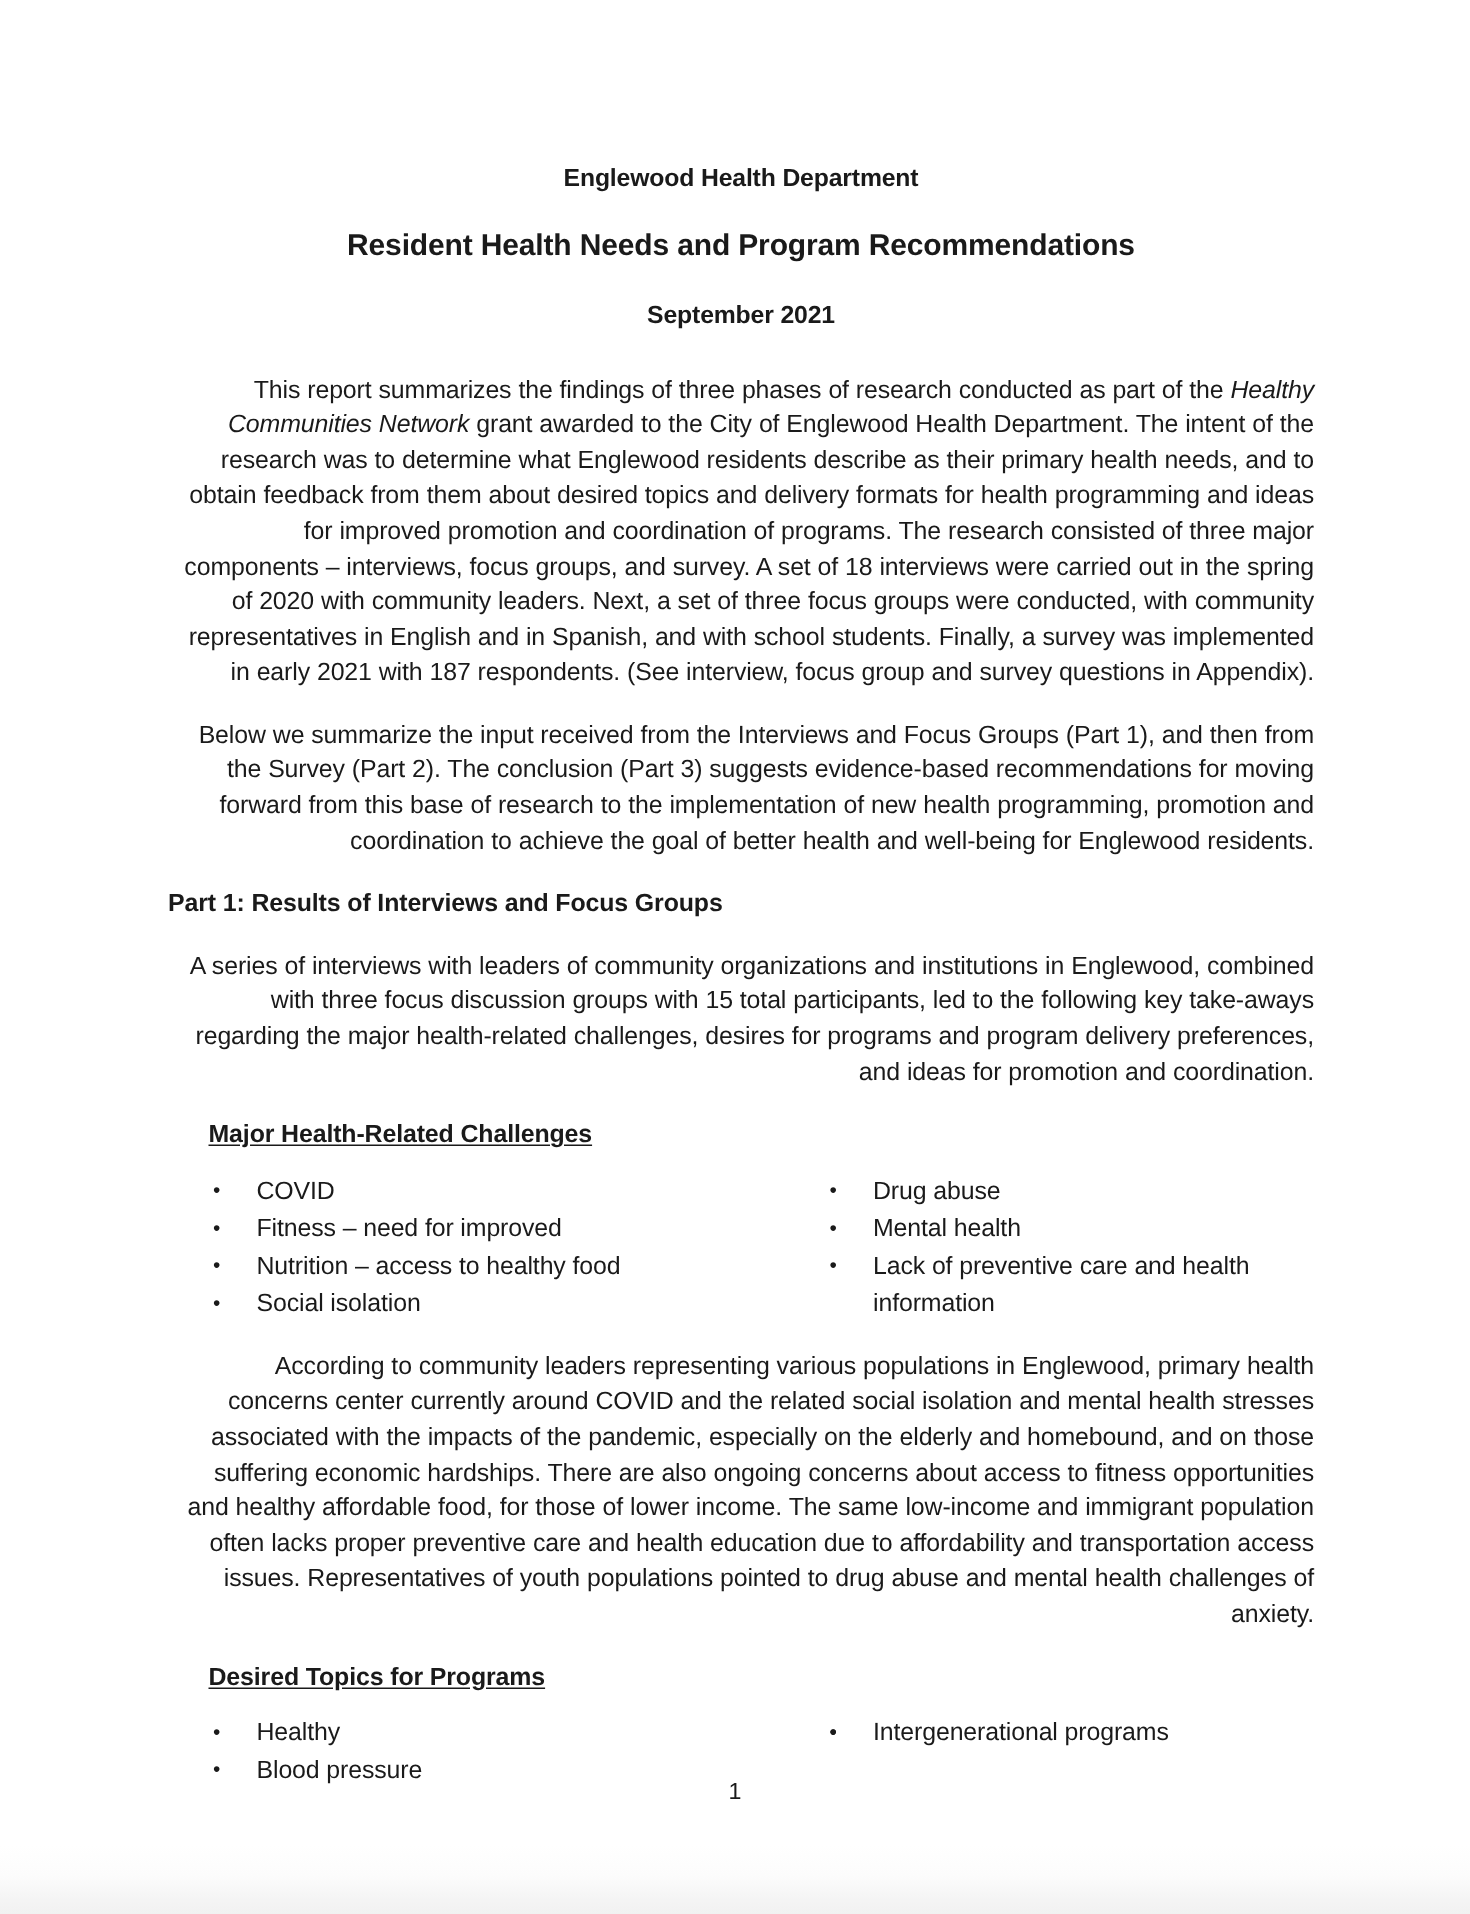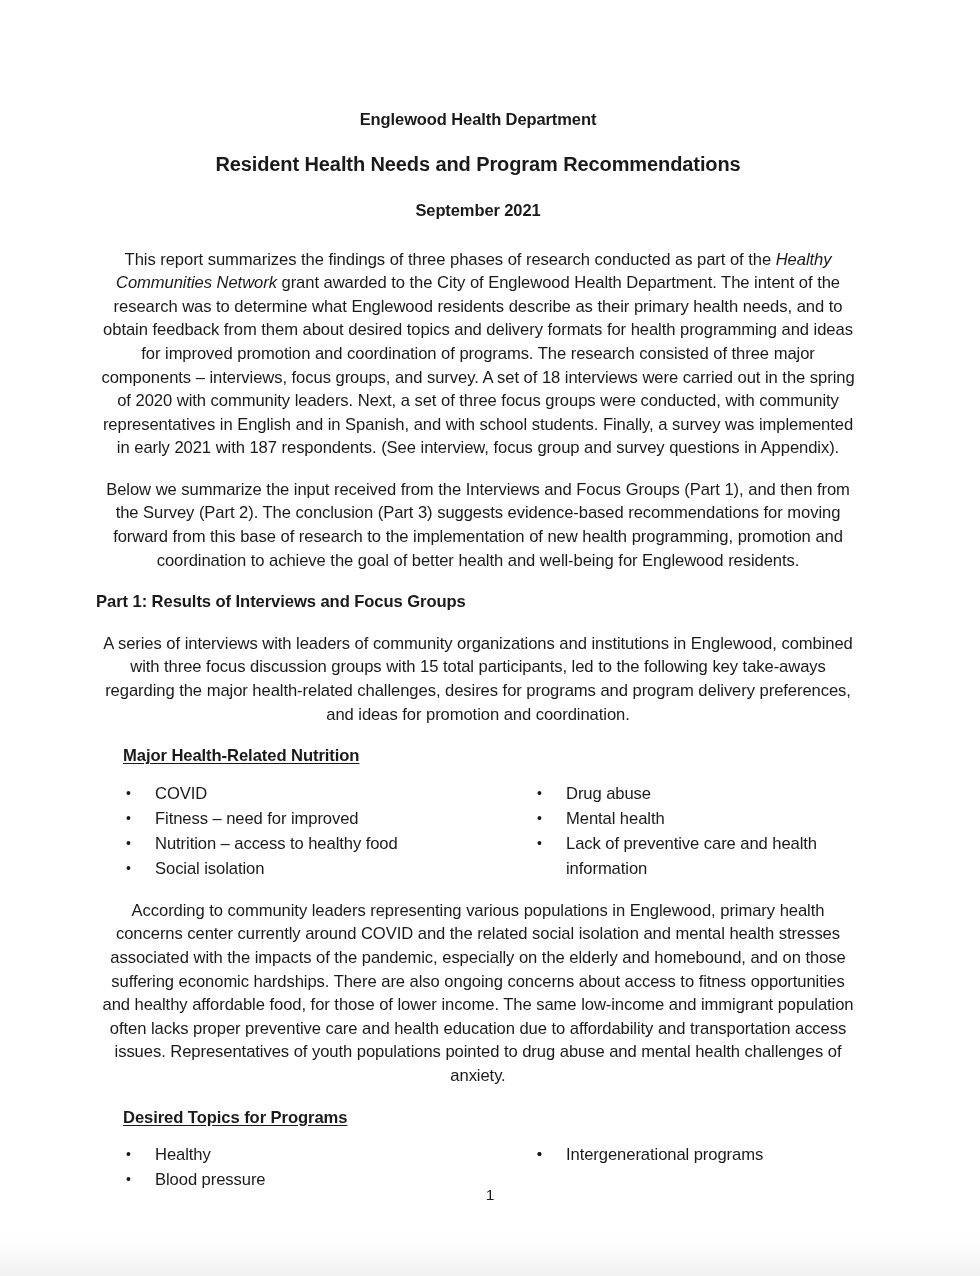--- a/index.html
+++ b/index.html
@@ -25,21 +25,21 @@
     position: absolute;
     left: 0;
     right: 0;
     bottom: 0;
     height: 46px;
     background: linear-gradient(to bottom, #ffffff 0%, #fcfcfc 45%, #f4f4f4 80%, #f1f1f1 100%);
     pointer-events: none;
   }
   .content {
     position: absolute;
-    left: 96px;
+    left: 112px;
     top: 108px;
     width: 764px;
   }
 
   
   .title-block {
     text-align: center;
   }
   .doc-title {
     font-size: 16.5px;
@@ -61,21 +61,21 @@
     line-height: 1.35;
     letter-spacing: -0.1px;
     margin: 0 0 26px 0;
   }
 
   
   p.body-para {
     font-size: 16.6px;
     line-height: 23.6px;
     margin: 0 0 18px 0;
-    text-align: center;
+    text-align: right;
     letter-spacing: -0.08px;
     word-spacing: 0.1px;
   }
   .italic {
     font-style: italic;
   }
 
   
   h2.part-heading {
     font-size: 16.6px;
@@ -163,21 +163,21 @@
     </div>
 
     <p class="body-para"><span>This report summarizes the findings of three phases of research conducted as part of the </span><span class="italic">Healthy Communities Network</span><span> grant awarded to the City of Englewood Health Department.  The intent of the research was to determine what Englewood residents describe as their primary health needs, and to obtain feedback from them about desired topics and delivery formats for health programming and ideas for improved promotion and coordination of programs.  The research consisted of three major components – interviews, focus groups, and survey.  A set of 18 interviews were carried out in the spring of 2020 with community leaders.  Next, a set of three focus groups were conducted, with community representatives in English and in Spanish, and with school students.  Finally, a survey was implemented in early 2021 with 187 respondents.  (See interview, focus group and survey questions in Appendix).</span></p>
 
     <p class="body-para">Below we summarize the input received from the Interviews and Focus Groups (Part 1), and then from the Survey (Part 2).  The conclusion (Part 3) suggests evidence-based recommendations for moving forward from this base of research to the implementation of new health programming, promotion and coordination to achieve the goal of better health and well-being for Englewood residents.</p>
 
     <h2 class="part-heading">Part 1:  Results of Interviews and Focus Groups</h2>
 
     <p class="body-para">A series of interviews with leaders of community organizations and institutions in Englewood, combined with three focus discussion groups with 15 total participants, led to the following key take-aways regarding the major health-related challenges, desires for programs and program delivery preferences, and ideas for promotion and coordination.</p>
 
-    <h3 class="sub-heading"><span class="underline-text">Major Health-Related Nutrition</span></h3>
+    <h3 class="sub-heading"><span class="underline-text">Major Health-Related Challenges</span></h3>
 
     <div class="bullet-columns">
       <div class="bullet-col left">
         <ul class="bullets">
           <li><span class="bullet-dot">•</span><span>COVID</span></li>
           <li><span class="bullet-dot">•</span><span>Fitness – need for improved</span></li>
           <li><span class="bullet-dot">•</span><span>Nutrition – access to healthy food</span></li>
           <li><span class="bullet-dot">•</span><span>Social isolation</span></li>
         </ul>
       </div>

